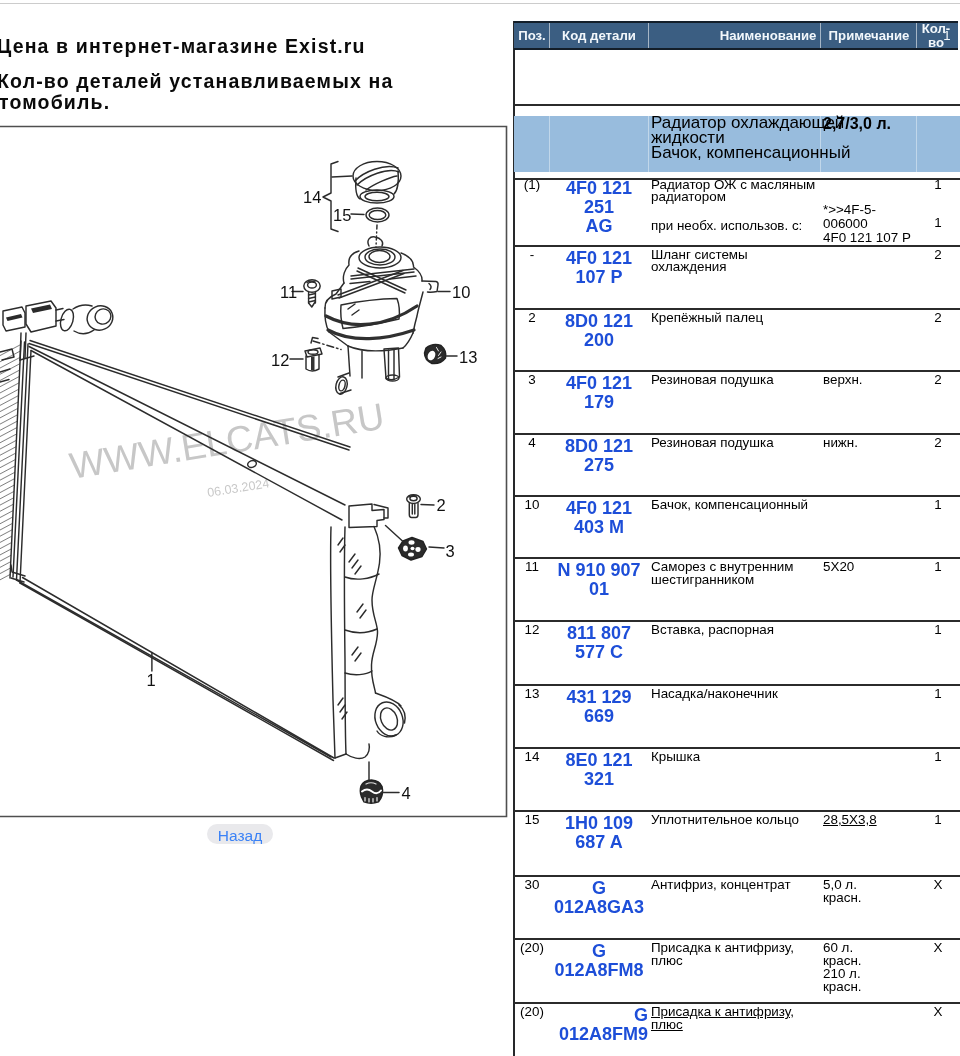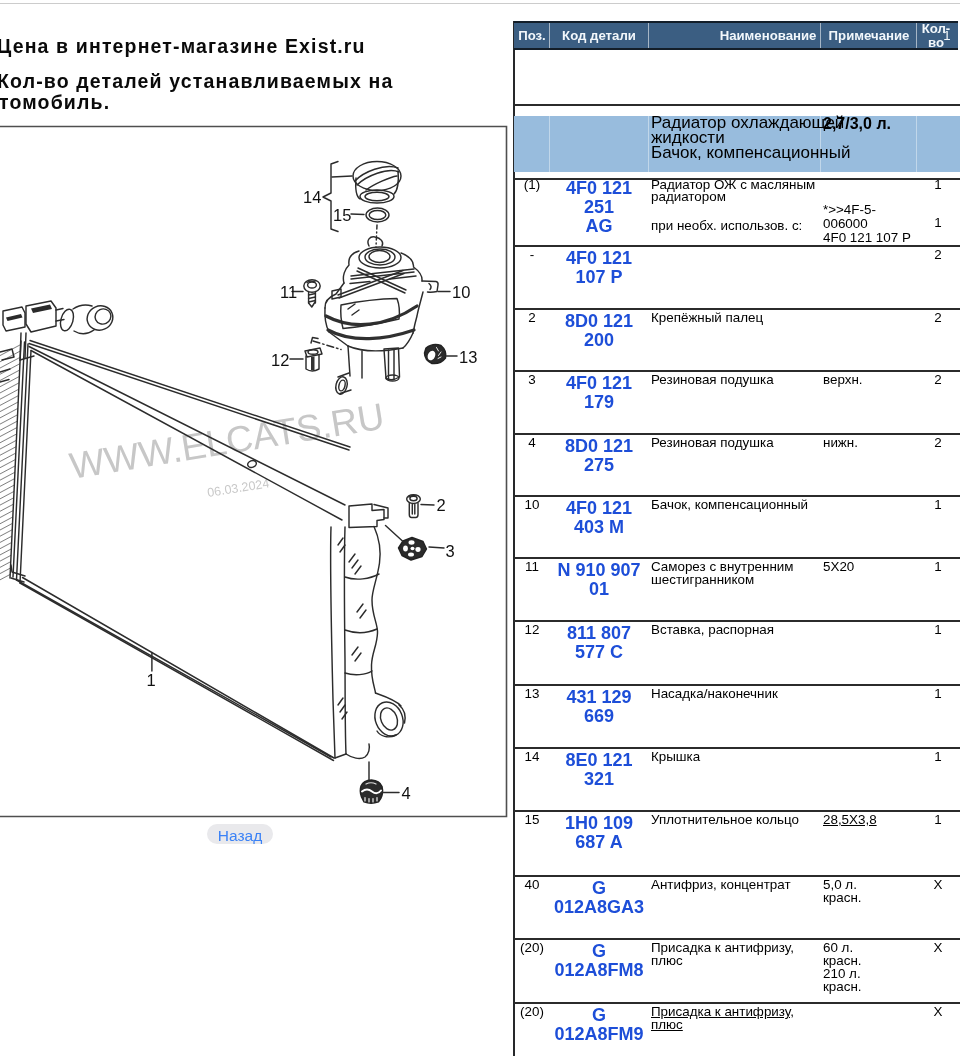--- a/index.html
+++ b/index.html
@@ -267,20 +267,21 @@
   <div class="cellpos" style="top:178.6px;">(1)</div>
   <div class="cellcode" style="top:178.6px;">4F0 121 251<br>AG</div>
   <div class="cellname" style="top:178.6px;">Радиатор ОЖ с масляным<br>радиатором</div>
   <div class="cellqty" style="top:178.6px;">1</div>
   <div class="cellnote" style="top:203.2px;line-height:14px;">*&gt;&gt;4F-5-<br>006000<br>4F0 121 107 P</div>
   <div class="cellname" style="top:219.7px;">при необх. использов. с:</div>
   <div class="cellqty" style="top:217.2px;">1</div>
 
   <div class="cellpos" style="top:248.5px;">-</div>
   <div class="cellcode" style="top:248.5px;">4F0 121 107 P</div>
+  <div class="cellname" style="top:248.5px;">Шланг системы<br>охлаждения</div>
   <div class="cellqty" style="top:248.5px;">2</div>
 
   <div class="cellpos" style="top:311.7px;">2</div>
   <div class="cellcode" style="top:311.7px;">8D0 121 200</div>
   <div class="cellname" style="top:311.7px;">Крепёжный палец</div>
   <div class="cellqty" style="top:311.7px;">2</div>
 
   <div class="cellpos" style="top:374.4px;">3</div>
   <div class="cellcode" style="top:374.4px;">4F0 121 179</div>
   <div class="cellname" style="top:374.4px;">Резиновая подушка</div>
@@ -318,30 +319,30 @@
   <div class="cellcode" style="top:750.8px;">8E0 121 321</div>
   <div class="cellname" style="top:750.8px;">Крышка</div>
   <div class="cellqty" style="top:750.8px;">1</div>
 
   <div class="cellpos" style="top:813.8px;">15</div>
   <div class="cellcode" style="top:813.8px;">1H0 109 687 A</div>
   <div class="cellname" style="top:813.8px;">Уплотнительное кольцо</div>
   <div class="cellnote" style="top:813.8px;text-decoration:underline;">28,5X3,8</div>
   <div class="cellqty" style="top:813.8px;">1</div>
 
-  <div class="cellpos" style="top:879px;">40</div>
+  <div class="cellpos" style="top:879px;">30</div>
   <div class="cellcode" style="top:879px;">G 012A8GA3</div>
   <div class="cellname" style="top:879px;">Антифриз, концентрат</div>
   <div class="cellnote" style="top:879px;">5,0 л.<br>красн.</div>
   <div class="cellqty" style="top:879px;">X</div>
 
   <div class="cellpos" style="top:942.1px;">(20)</div>
   <div class="cellcode" style="top:942.1px;">G 012A8FM8</div>
   <div class="cellname" style="top:942.1px;">Присадка к антифризу,<br>плюс</div>
   <div class="cellnote" style="top:942.1px;">60 л.<br>красн.</div>
   <div class="cellqty" style="top:942.1px;">X</div>
 
   <div class="cellpos" style="top:1006px;">(20)</div>
-  <div class="cellcode" style="top:1006px;">G 012A8FM9</div>
+  <div class="cellcode" style="top:1006px;text-align:right;">G 012A8FM9</div>
   <div class="cellname" style="top:1006px;text-decoration:underline;">Присадка к антифризу,<br>плюс</div>
   <div class="cellnote" style="top:968px;">210 л.<br>красн.</div>
   <div class="cellqty" style="top:1006px;">X</div>
 </div>
 
 </body></html>

